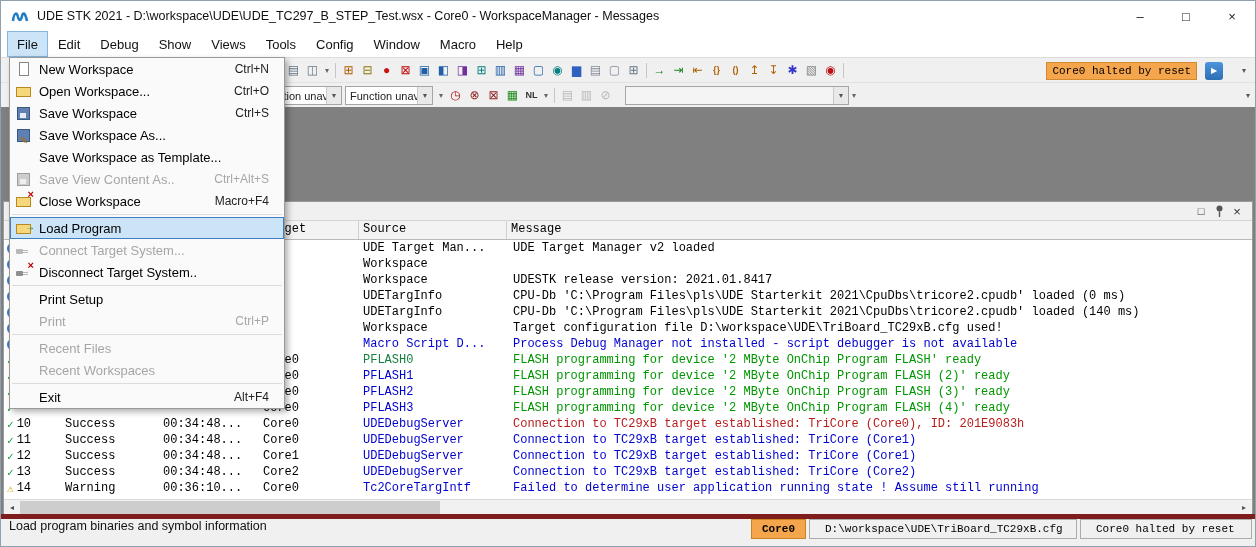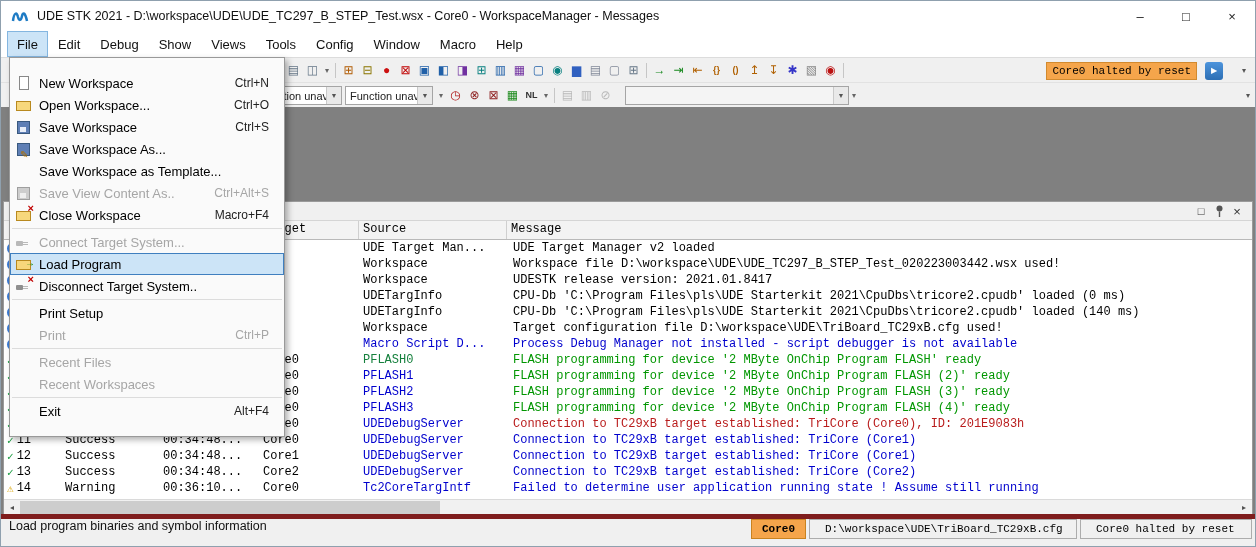--- a/index.html
+++ b/index.html
@@ -69,21 +69,21 @@
   
   .statusbar{position:absolute;left:0;right:0;bottom:0;height:27px;background:#F0F0F0;border-top:5px solid #7f1d1d;display:flex;align-items:flex-start}
   .sb-hint{margin-left:8px;font-size:12.5px;color:#111;white-space:nowrap}
   .sb-right{margin-left:auto;display:flex;align-items:center;gap:3px;padding-right:3px}
   .core-badge{font:bold 11px "Liberation Mono",monospace;padding:3px 10px;border:1px solid #C9821F;color:#000}
   .sb-field{font:11px "Liberation Mono",monospace;color:#000;background:#F0F0F0;border:1px solid #ACACAC;padding:3px 15px;white-space:nowrap;overflow:hidden}
   .sb-field.path{width:236px}
   .sb-field.state{width:140px}
 
   
-  .file-menu{position:absolute;left:8px;top:56px;width:276px;background:#FAFAFA;border:1px solid #999;box-shadow:3px 3px 6px rgba(0,0,0,.3);padding:14px 0;z-index:40;box-sizing:border-box}
+  .file-menu{position:absolute;left:8px;top:56px;width:276px;background:#FAFAFA;border:1px solid #999;box-shadow:3px 3px 6px rgba(0,0,0,.3);padding:0 0;z-index:40;box-sizing:border-box}
   .menu-item{height:22px;display:flex;align-items:center;padding:0 1px;font-size:13px;color:#000;box-sizing:border-box}
   .menu-item.disabled{color:#A6A6A6}
   .mi-label{white-space:nowrap}
   .mi-shortcut{margin-left:auto;margin-right:14px;font-size:12px;color:#222;white-space:nowrap}
   .menu-item.disabled .mi-shortcut{color:#A6A6A6}
   .menu-sep{height:1px;background:#DCDCDC;margin:2px 2px}
   .ic{width:17px;height:15px;position:relative;margin:0 7px 0 4px;flex:none}
   .ic.doc::before{content:"";position:absolute;left:4px;top:0;width:8px;height:12px;background:#fff;border:1px solid #888}
   .ic.folder::before{content:"";position:absolute;left:1px;top:3px;width:13px;height:8px;background:#F7D77C;border:1px solid #B8891F}
   .ic.floppy::before{content:"";position:absolute;left:2px;top:1px;width:11px;height:11px;background:#5F7FB5;border:1px solid #39597F}
@@ -240,21 +240,20 @@
           </div>
           <div class="msg-row">
             <span class="cell c0">
               <span class="st-info">i</span>
               <span class="num"></span>
             </span>
             <span class="cell c1"></span>
             <span class="cell c2"></span>
             <span class="cell c3"></span>
             <span class="cell c4">Workspace</span>
-            <span class="cell c5">Workspace file D:\workspace\UDE\UDE_TC297_B_STEP_Test_020223003442.wsx used!</span>
           </div>
           <div class="msg-row">
             <span class="cell c0">
               <span class="st-info">i</span>
               <span class="num"></span>
             </span>
             <span class="cell c1"></span>
             <span class="cell c2"></span>
             <span class="cell c3"></span>
             <span class="cell c4">Workspace</span>
@@ -451,28 +450,28 @@
         <span class="ic floppy gray"></span>
         <span class="mi-label">Save View Content As..</span>
         <span class="mi-shortcut">Ctrl+Alt+S</span>
       </div>
       <div class="menu-item">
         <span class="ic folder fclose"></span>
         <span class="mi-label">Close Workspace</span>
         <span class="mi-shortcut">Macro+F4</span>
       </div>
       <div class="menu-sep"></div>
+      <div class="menu-item highlighted" style="background: rgb(204, 228, 247); border: 1px solid rgb(63, 127, 191); padding: 0px;">
+        <span class="ic folder fload"></span>
+        <span class="mi-label">Load Program</span>
+        <span class="mi-shortcut"></span>
+      </div>
       <div class="menu-item disabled">
         <span class="ic plug"></span>
         <span class="mi-label">Connect Target System...</span>
-        <span class="mi-shortcut"></span>
-      </div>
-      <div class="menu-item highlighted" style="background: rgb(204, 228, 247); border: 1px solid rgb(63, 127, 191); padding: 0px;">
-        <span class="ic folder fload"></span>
-        <span class="mi-label">Load Program</span>
         <span class="mi-shortcut"></span>
       </div>
       <div class="menu-item">
         <span class="ic plug plugx">
           <span class="ov">×</span>
         </span>
         <span class="mi-label">Disconnect Target System..</span>
         <span class="mi-shortcut"></span>
       </div>
       <div class="menu-sep"></div>

